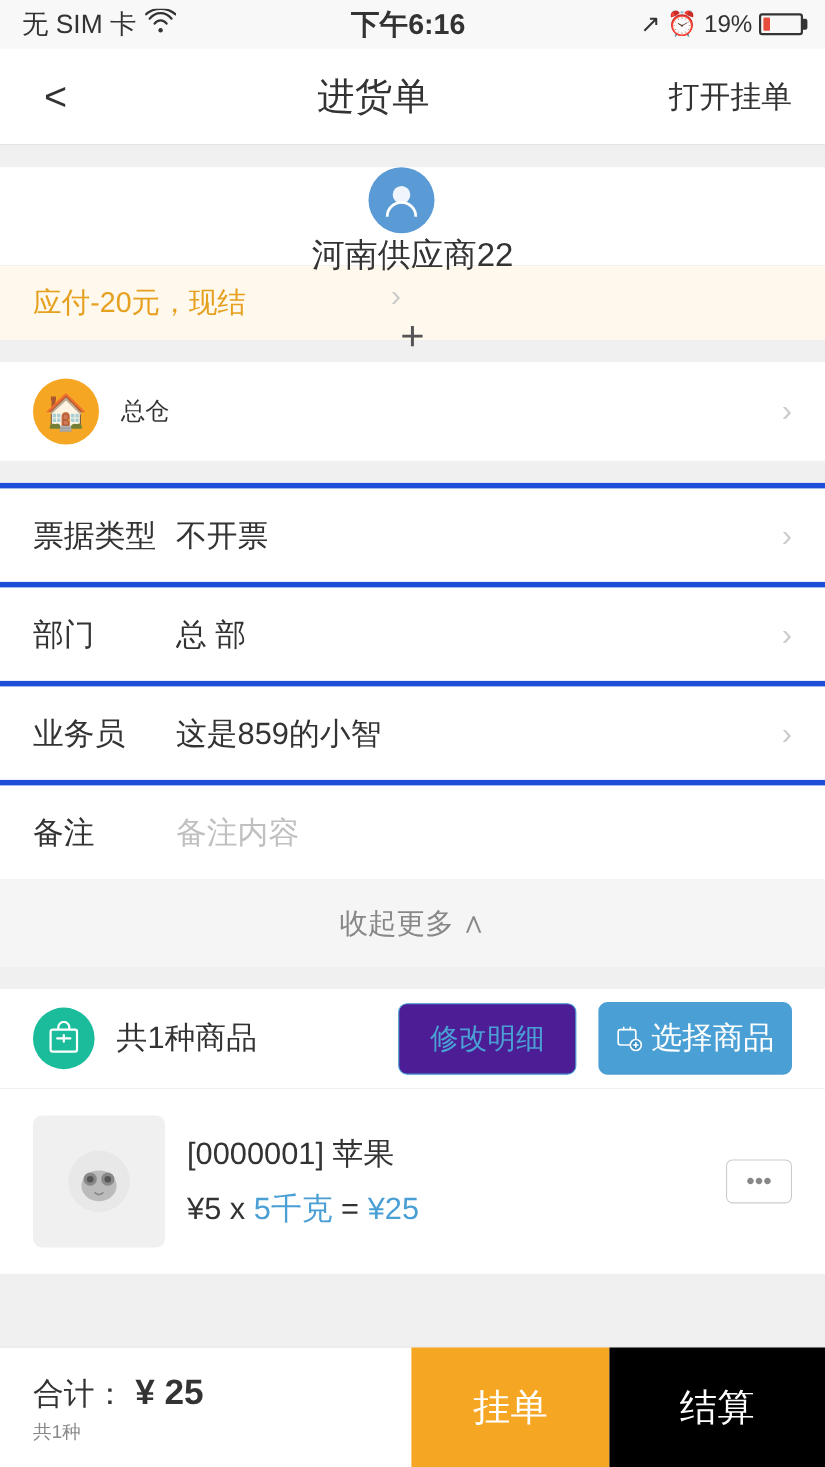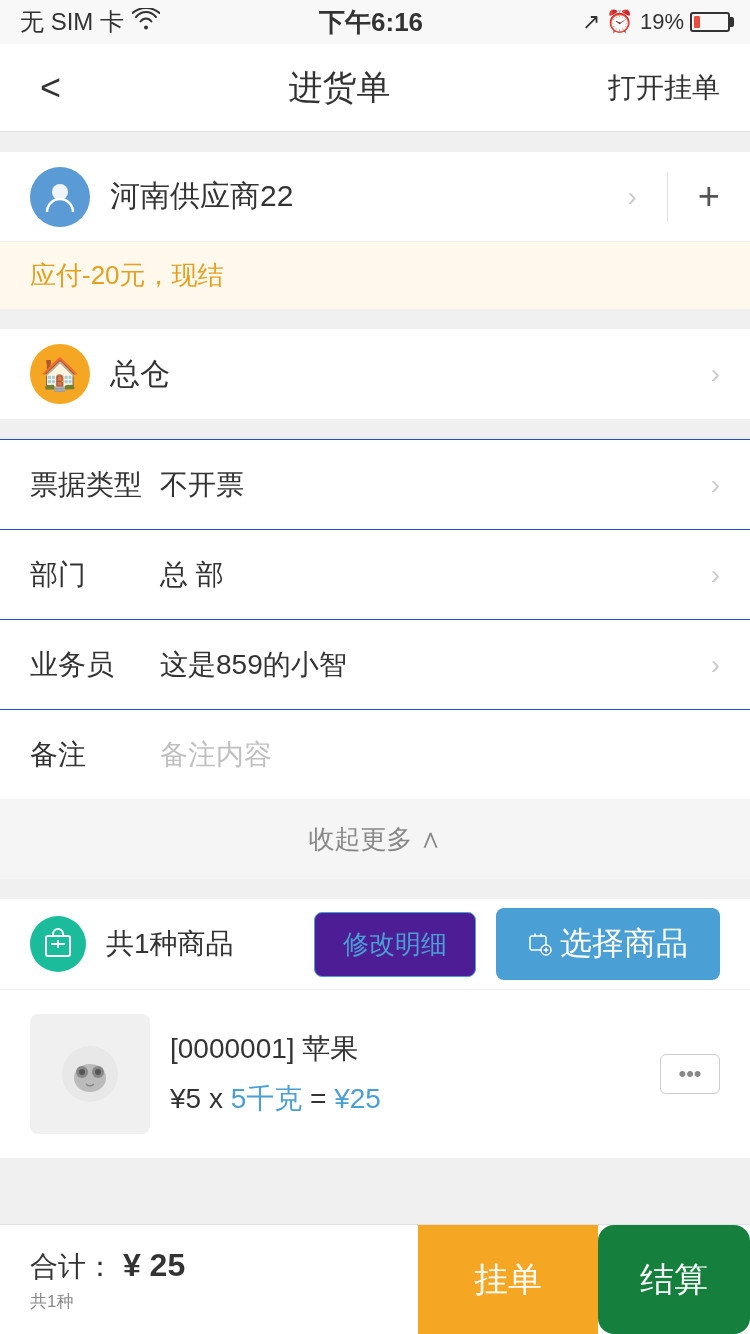--- a/index.html
+++ b/index.html
@@ -95,20 +95,21 @@
       margin-bottom: 0;
     }
 
     
     .supplier-row {
       display: flex;
       align-items: center;
       padding: 0 30px;
       height: 90px;
       border-bottom: 1px solid #f0f0f0;
+      flex-direction: column;
     }
     .supplier-avatar {
       width: 60px; height: 60px;
       border-radius: 50%;
       background: #5b9bd5;
       display: flex;
       align-items: center;
       justify-content: center;
       margin-right: 20px;
       flex-shrink: 0;
@@ -158,36 +159,36 @@
       background: #f5a623;
       display: flex;
       align-items: center;
       justify-content: center;
       margin-right: 20px;
       font-size: 32px;
       flex-shrink: 0;
     }
     .warehouse-name {
       flex: 1;
-      font-size: 30px;
+      font-size: 22px;
       color: #333;
     }
     .chevron {
       color: #ccc;
       font-size: 28px;
     }
 
     
     .form-row {
       display: flex;
       align-items: center;
       padding: 0 30px;
       height: 90px;
       background: #fff;
-      border-top: 1px solid #1d4ed8;
+      border-top: 5px solid #1d4ed8;
       justify-content: center;
     }
     .form-label {
       font-size: 28px;
       color: #333;
       width: 130px;
       flex-shrink: 0;
     }
     .form-value {
       flex: 1;
@@ -240,22 +241,22 @@
       border-radius: 8px;
       padding: 14px 28px;
       font-size: 26px;
       cursor: pointer;
     }
     .btn-blue {
       background: #4a9fd4;
       color: #fff;
       border: none;
       border-radius: 8px;
-      padding: 14px 32px;
-      font-size: 32px;
+      padding: 14px 16px;
+      font-size: 28px;
       cursor: pointer;
       display: flex;
       align-items: center;
       gap: 8px;
     }
 
     
     .product-item {
       display: flex;
       align-items: center;
@@ -338,29 +339,28 @@
       background: #f5a623;
       color: #fff;
       font-size: 34px;
       display: flex;
       align-items: center;
       justify-content: center;
       cursor: pointer;
       text-align: center;
     }
     .btn-checkout {
-      width: 152px;
-      background: #15803d;
+      width: 196px;
+      background: #000000;
       color: #fff;
       font-size: 34px;
       display: flex;
       align-items: center;
       justify-content: center;
       cursor: pointer;
-      border-radius: 16px;
     }
 
     
     .bottom-spacer { height: 120px; }
   </style>
 </head>
 <body>
 
 <div class="status-bar">
   <div class="status-left">

